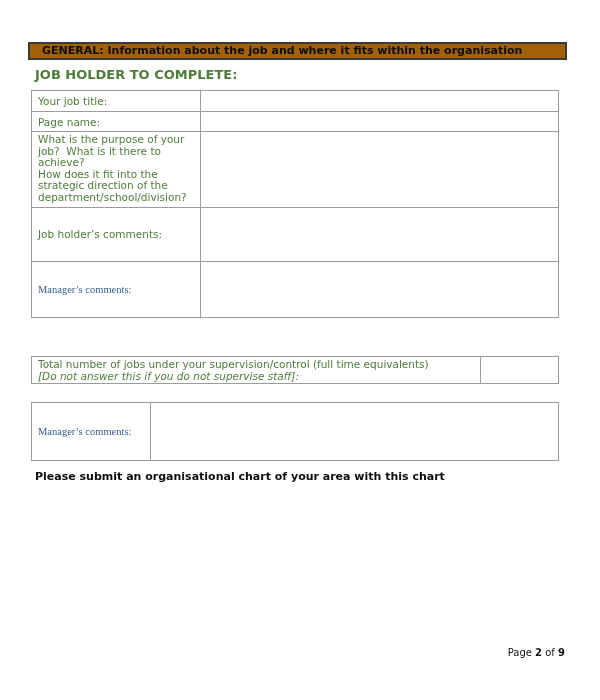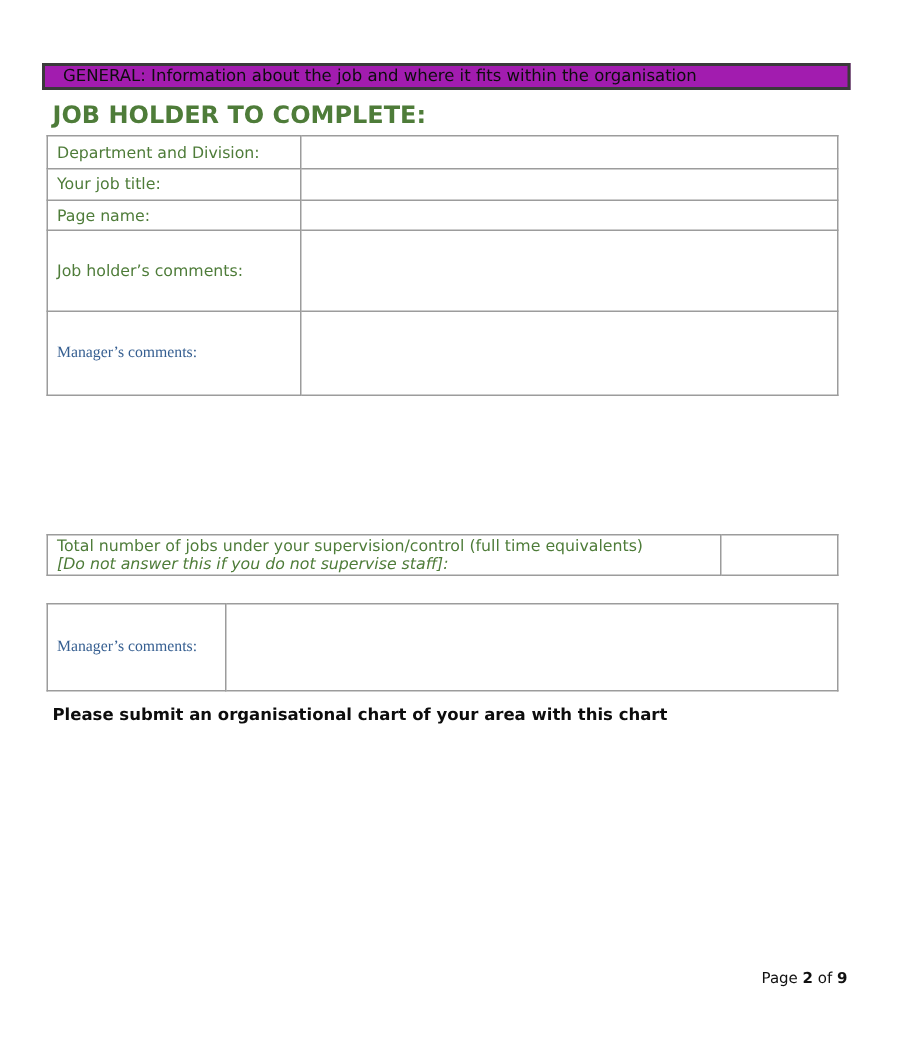--- a/index.html
+++ b/index.html
@@ -9,34 +9,34 @@
     font-family: "DejaVu Sans", sans-serif;
     overflow: hidden;
     position: relative;
   }
   .abs { position: absolute; }
 
   
   .title-bar {
     left: 28px; top: 42px; width: 539px; height: 18px;
     box-sizing: border-box;
-    background: #a21caf;
+    background: #a16207;
     border: 2px solid #3a3a3a;
     color: #0d0d0d;
-    font-size: 11px; font-weight: normal;
+    font-size: 11px; font-weight: bold;
     line-height: 14px;
     padding-left: 12px;
     white-space: nowrap;
   }
 
   
   .section-heading {
     left: 35px; top: 67px;
     color: #4e7c39;
-    font-size: 16px; font-weight: bold;
+    font-size: 13px; font-weight: bold;
     white-space: nowrap;
   }
 
   table {
     border-collapse: collapse;
     table-layout: fixed;
   }
   td {
     border: 1px solid #9c9c9c;
     box-sizing: border-box;
@@ -94,31 +94,31 @@
 <div class="abs title-bar">GENERAL: Information about the job and where it fits within the organisation</div>
 
 <div class="abs section-heading">JOB HOLDER TO COMPLETE:</div>
 
 <table class="abs job-table">
   <colgroup>
       <col style="width:169px">
       <col style="width:358px">
     </colgroup>
   <tbody>
-      <tr>
-    <td class="label-col green-label" style="height:22px">Department and Division:</td>
-    <td class="value-cell" style="height:22px"></td>
-  </tr>
   <tr>
     <td class="label-col green-label" style="height:20px">Your job title:</td>
     <td class="value-cell" style="height:21px"></td>
   </tr>
   <tr>
     <td class="label-col green-label" style="height:20px">Page name:</td>
     <td class="value-cell" style="height:20px"></td>
+  </tr>
+  <tr>
+    <td class="label-col green-label purpose-cell" style="height:70px"><div>What is the purpose of your job?  What is it there to achieve?</div><div>How does it fit into the strategic direction of the department/school/division?</div></td>
+    <td class="value-cell" style="height:70px"></td>
   </tr>
   <tr>
     <td class="label-col green-label" style="height:54px">Job holder’s comments:</td>
     <td class="value-cell" style="height:54px"></td>
   </tr>
   <tr>
     <td class="label-col blue-label" style="height:56px">Manager’s comments:</td>
     <td class="value-cell" style="height:56px"></td>
   </tr>
 </tbody>

